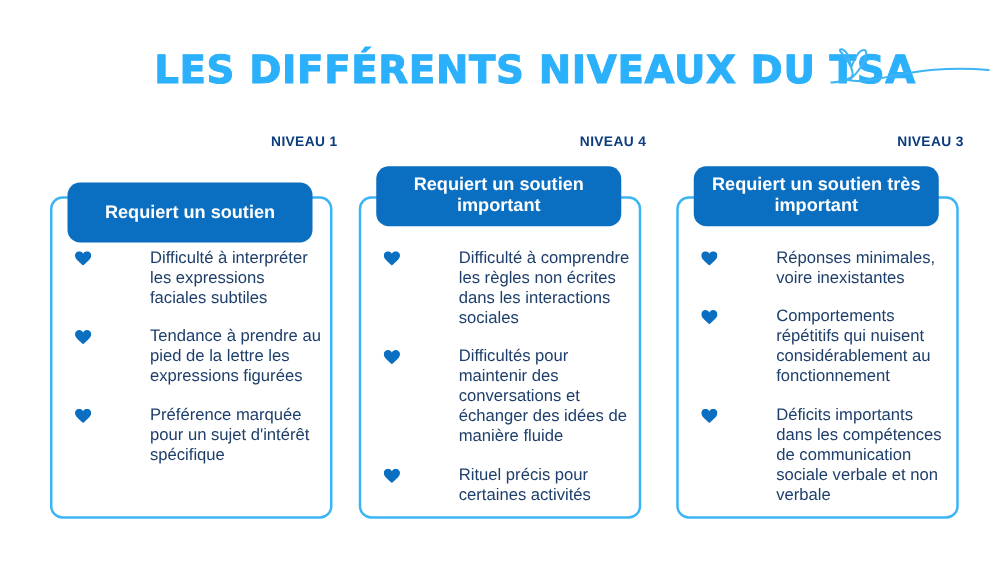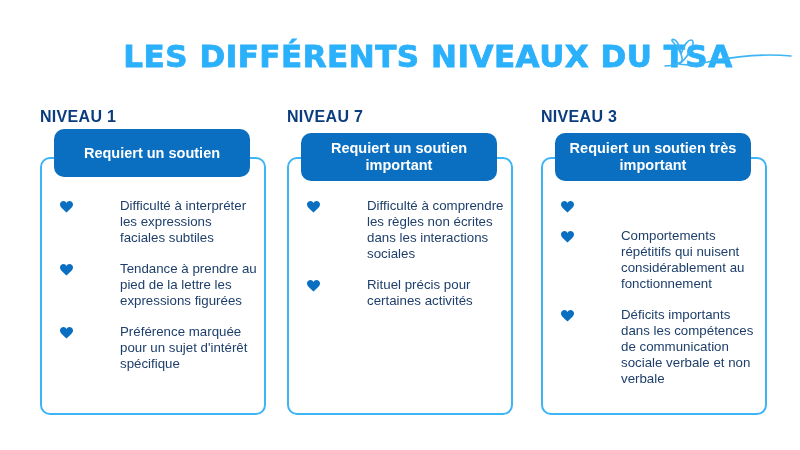--- a/index.html
+++ b/index.html
@@ -3,21 +3,21 @@
 <meta charset="utf-8">
 <style>
   html, body { margin:0; padding:0; }
   body { width:800px; height:450px; background:#ffffff; position:relative; overflow:hidden;
          font-family:"Liberation Sans", "DejaVu Sans", sans-serif; }
   .title { position:absolute; top:38px; left:0; width:800px; text-align:center;
            font-family:"DejaVu Sans", sans-serif; font-weight:900; font-size:31px;
            letter-spacing:0.5px; color:#2bb0fb; margin:0;padding-left:28px; -webkit-text-stroke:0.8px #2bb0fb; }
   .title-deco { position:absolute; left:663px; top:36px; }
   .level { position:absolute; top:108px; width:230px; }
-  .level-label { text-align:left; font-weight:bold; font-size:16px; color:#0b3c7e;
+  .level-label { text-align:right; font-weight:bold; font-size:11px; color:#0b3c7e;
                  letter-spacing:0.3px; height:20px; }
   .card { position:absolute; top:49px; left:0; width:226px; height:258px;
           border:2px solid #3db4f4; border-radius:10px; box-sizing:border-box; }
   .pill { position:absolute; top:24px; left:14px; width:196px; height:48px; background:#0a6fc0;
           border-radius:10px; color:#ffffff; font-weight:bold; font-size:14.5px;
           display:flex; align-items:center; justify-content:center; text-align:center;
           line-height:17px; padding:0 8px; box-sizing:border-box; }
   .items { position:absolute; top:90px; left:20px; width:200px; margin:0; padding:0; list-style:none; }
   .item { display:flex; align-items:flex-start; margin-bottom:15px;gap:38px; }
   .heart { flex:0 0 auto; width:13px; height:12px; margin-top:3px; margin-right:9px; }
@@ -27,21 +27,21 @@
 <body>
 
 <h1 class="title">LES DIFFÉRENTS NIVEAUX DU TSA</h1>
 <svg class="title-deco" width="130" height="36" viewBox="0 0 130 36">
   <path d="M2,30 C10,30 14,28 18,26 C22,22 14,10 10,6 C7,3 11,2 14,6 C16,9 17,14 18,18 C20,12 24,4 28,4 C32,4 30,12 24,20 C21,24 18,27 16,28 C24,30 34,28 50,25 C70,21 95,17 128,20" fill="none" stroke="#3db4f4" stroke-width="1.6" stroke-linecap="round"></path>
 </svg>
 
 <div class="level" style="left:40px;">
   <div class="level-label">NIVEAU 1</div>
   <div class="card"></div>
-  <div class="pill" style="top:21px;">Requiert un soutien</div>
+  <div class="pill" style="top:38px;">Requiert un soutien</div>
   <ul class="items">
     <li class="item">
       <svg class="heart" viewBox="0 0 24 22">
           <path d="M12 21 C5 15 0 11 0 6 C0 2.5 3 0 6.5 0 C9 0 11 1.5 12 3.5 C13 1.5 15 0 17.5 0 C21 0 24 2.5 24 6 C24 11 19 15 12 21Z" fill="#0a6fc0"></path>
         </svg>
       <span class="item-text">Difficulté à interpréter les expressions faciales subtiles</span>
     </li>
     <li class="item">
       <svg class="heart" viewBox="0 0 24 22">
           <path d="M12 21 C5 15 0 11 0 6 C0 2.5 3 0 6.5 0 C9 0 11 1.5 12 3.5 C13 1.5 15 0 17.5 0 C21 0 24 2.5 24 6 C24 11 19 15 12 21Z" fill="#0a6fc0"></path>
@@ -51,48 +51,55 @@
     <li class="item">
       <svg class="heart" viewBox="0 0 24 22">
           <path d="M12 21 C5 15 0 11 0 6 C0 2.5 3 0 6.5 0 C9 0 11 1.5 12 3.5 C13 1.5 15 0 17.5 0 C21 0 24 2.5 24 6 C24 11 19 15 12 21Z" fill="#0a6fc0"></path>
         </svg>
       <span class="item-text">Préférence marquée pour un sujet d'intérêt spécifique</span>
     </li>
   </ul>
 </div>
 
 <div class="level" style="left:287px;">
-  <div class="level-label">NIVEAU 7</div>
+  <div class="level-label">NIVEAU 4</div>
   <div class="card"></div>
   <div class="pill" style="top:25px;">Requiert un soutien important</div>
   <ul class="items">
     <li class="item">
       <svg class="heart" viewBox="0 0 24 22">
           <path d="M12 21 C5 15 0 11 0 6 C0 2.5 3 0 6.5 0 C9 0 11 1.5 12 3.5 C13 1.5 15 0 17.5 0 C21 0 24 2.5 24 6 C24 11 19 15 12 21Z" fill="#0a6fc0"></path>
         </svg>
       <span class="item-text">Difficulté à comprendre les règles non écrites dans les interactions sociales</span>
+    </li>
+    <li class="item">
+      <svg class="heart" viewBox="0 0 24 22">
+          <path d="M12 21 C5 15 0 11 0 6 C0 2.5 3 0 6.5 0 C9 0 11 1.5 12 3.5 C13 1.5 15 0 17.5 0 C21 0 24 2.5 24 6 C24 11 19 15 12 21Z" fill="#0a6fc0"></path>
+        </svg>
+      <span class="item-text">Difficultés pour maintenir des conversations et échanger des idées de manière fluide</span>
     </li>
     <li class="item">
       <svg class="heart" viewBox="0 0 24 22">
           <path d="M12 21 C5 15 0 11 0 6 C0 2.5 3 0 6.5 0 C9 0 11 1.5 12 3.5 C13 1.5 15 0 17.5 0 C21 0 24 2.5 24 6 C24 11 19 15 12 21Z" fill="#0a6fc0"></path>
         </svg>
       <span class="item-text">Rituel précis pour certaines activités</span>
     </li>
   </ul>
 </div>
 
 <div class="level" style="left:541px;">
   <div class="level-label">NIVEAU 3</div>
   <div class="card"></div>
   <div class="pill" style="top:25px;">Requiert un soutien très important</div>
   <ul class="items">
     <li class="item">
       <svg class="heart" viewBox="0 0 24 22">
           <path d="M12 21 C5 15 0 11 0 6 C0 2.5 3 0 6.5 0 C9 0 11 1.5 12 3.5 C13 1.5 15 0 17.5 0 C21 0 24 2.5 24 6 C24 11 19 15 12 21Z" fill="#0a6fc0"></path>
         </svg>
+      <span class="item-text">Réponses minimales, voire inexistantes</span>
     </li>
     <li class="item">
       <svg class="heart" viewBox="0 0 24 22">
           <path d="M12 21 C5 15 0 11 0 6 C0 2.5 3 0 6.5 0 C9 0 11 1.5 12 3.5 C13 1.5 15 0 17.5 0 C21 0 24 2.5 24 6 C24 11 19 15 12 21Z" fill="#0a6fc0"></path>
         </svg>
       <span class="item-text">Comportements répétitifs qui nuisent considérablement au fonctionnement</span>
     </li>
     <li class="item">
       <svg class="heart" viewBox="0 0 24 22">
           <path d="M12 21 C5 15 0 11 0 6 C0 2.5 3 0 6.5 0 C9 0 11 1.5 12 3.5 C13 1.5 15 0 17.5 0 C21 0 24 2.5 24 6 C24 11 19 15 12 21Z" fill="#0a6fc0"></path>

